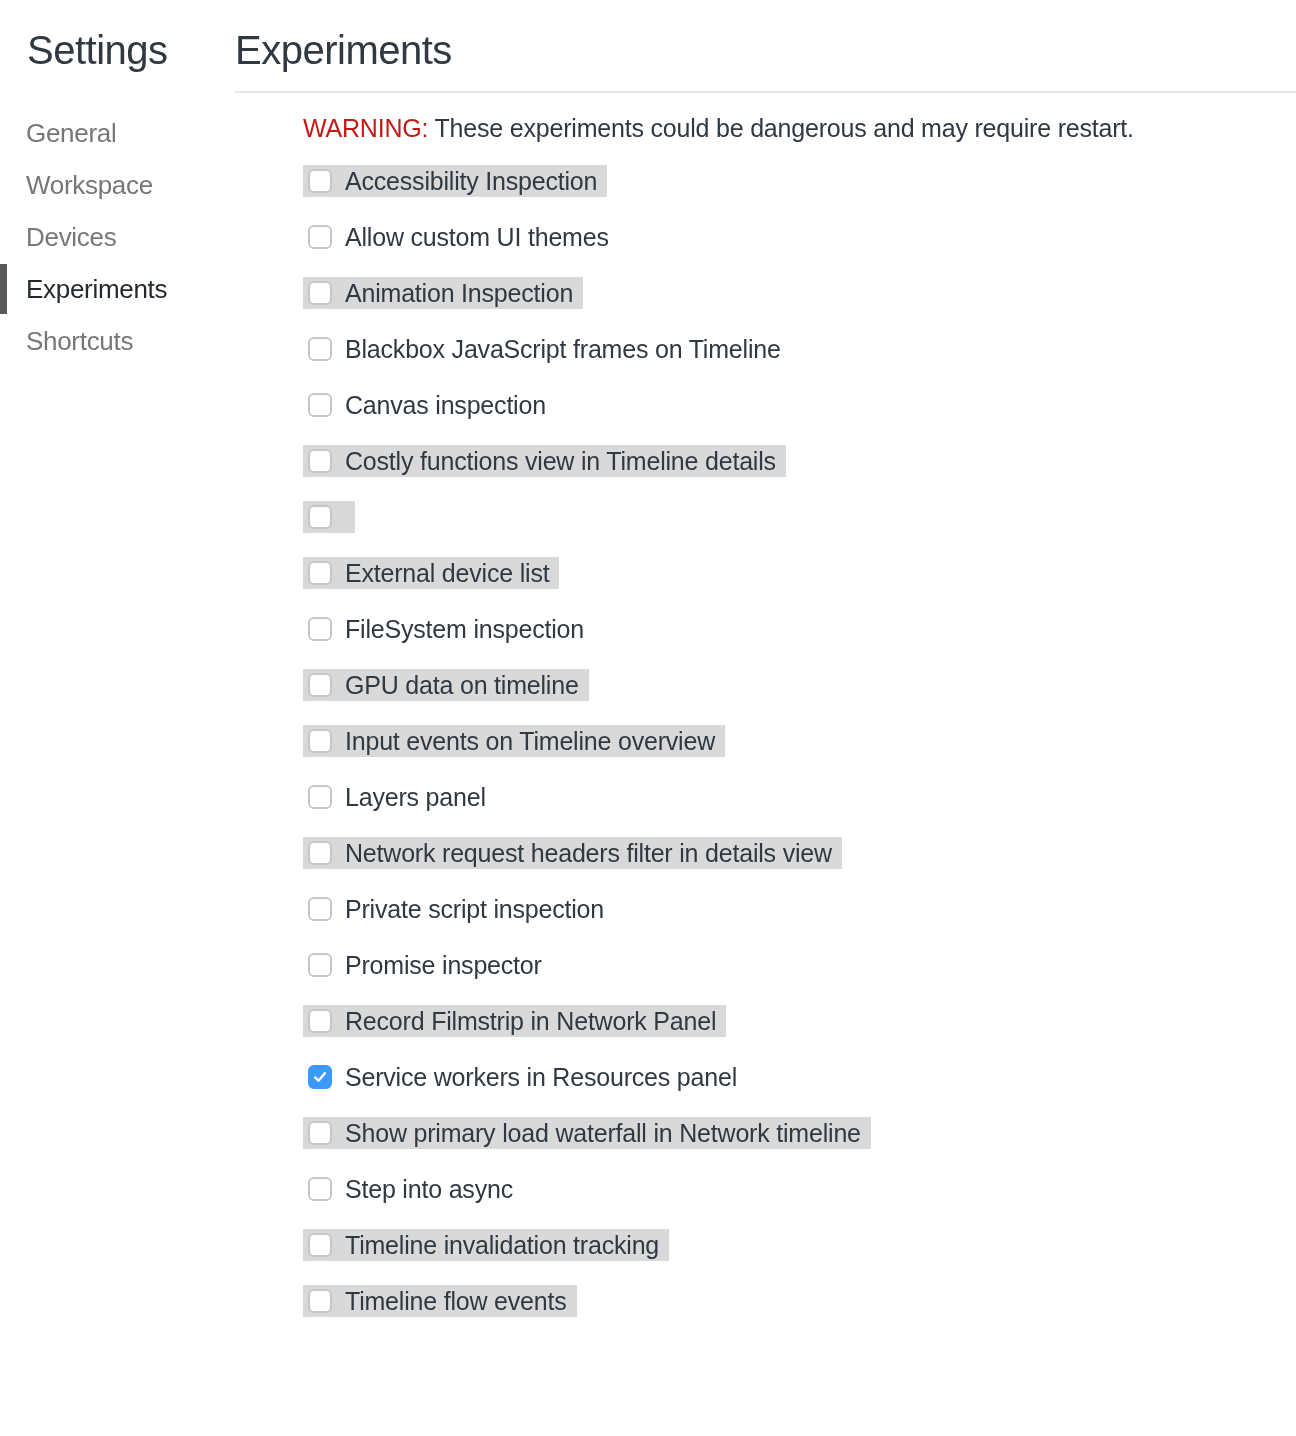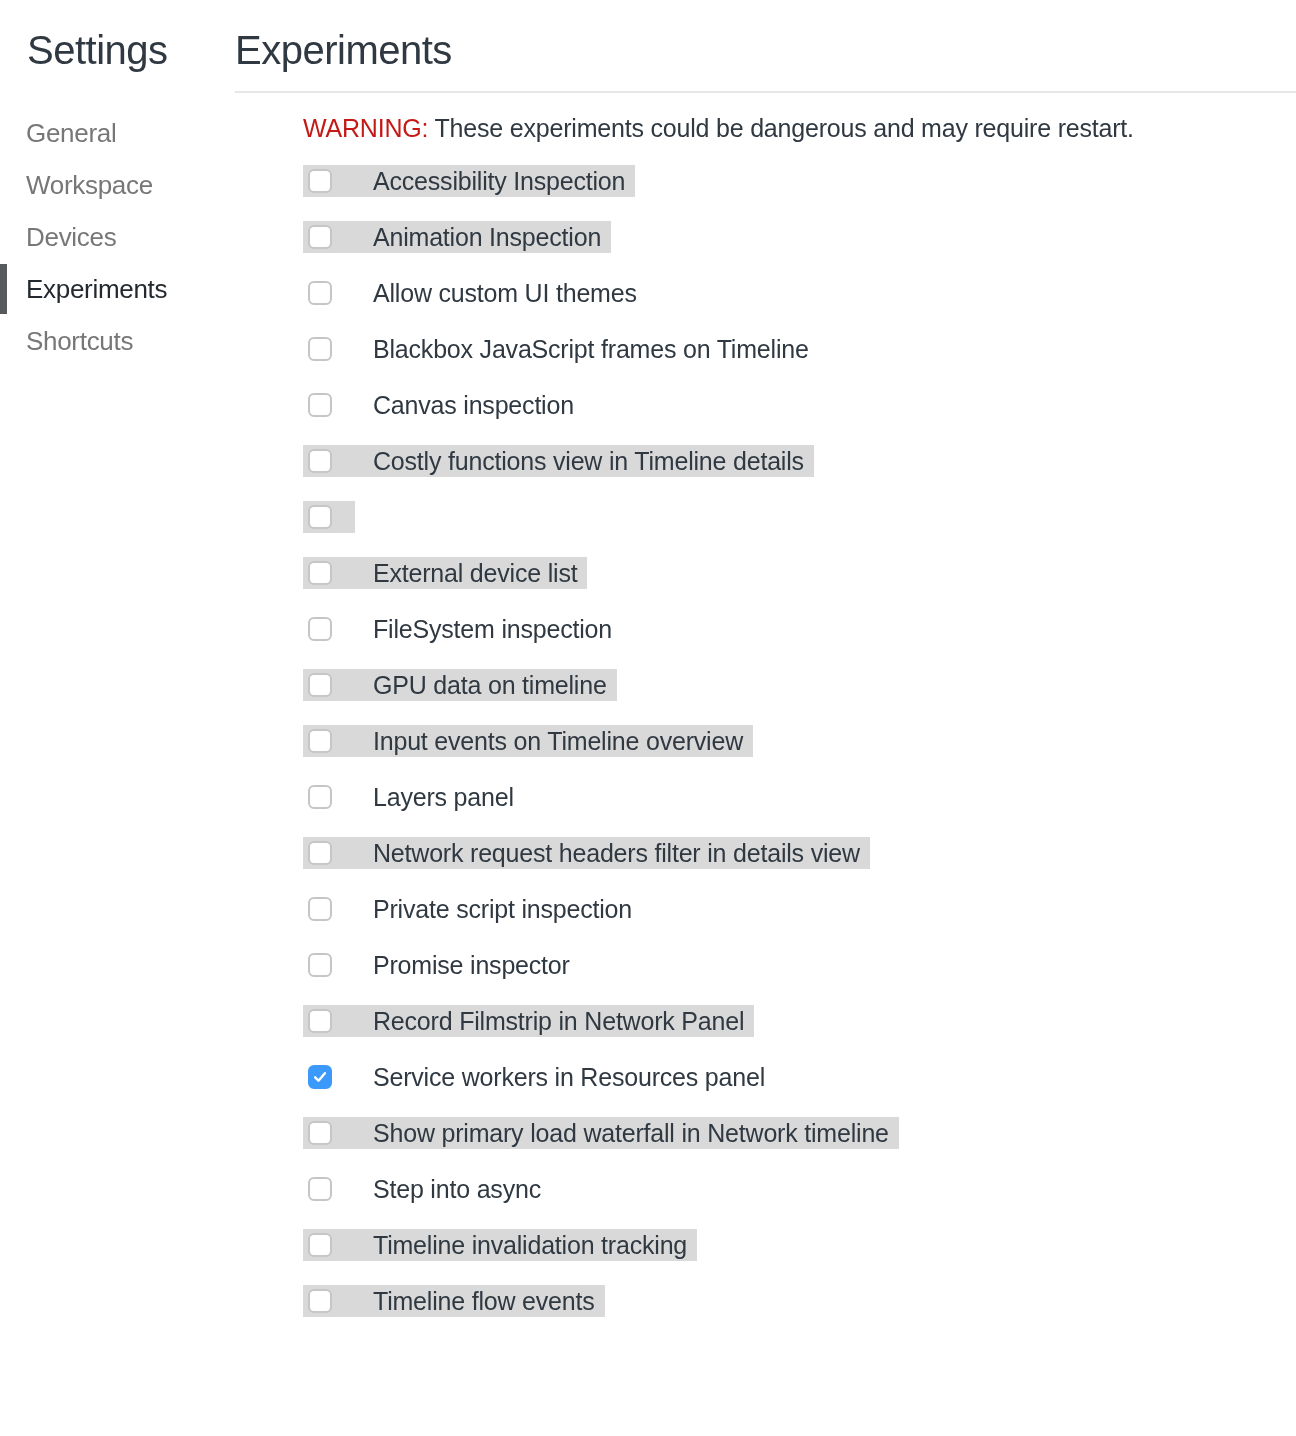--- a/index.html
+++ b/index.html
@@ -95,21 +95,20 @@
     height: 56px;
     display: flex;
     align-items: center;
   }
   .exp-box {
     display: inline-flex;
     align-items: center;
     height: 32px;
     padding: 0 10px 0 5px;
     cursor: pointer;
-    gap: 28px;
   }
   .exp-row.highlighted .exp-box {
     background: var(--row_highlight, #d9d9d9);
   }
   .checkbox {
     width: 24px; height: 24px;
     box-sizing: border-box;
     background: #ffffff;
     border: 2px solid #c6c6c6;
     border-radius: 6px;
@@ -165,34 +164,34 @@
 
   <div class="rows">
       <div class="exp-row highlighted">
     <div class="exp-box">
       <span class="checkbox" role="checkbox" aria-checked="false">
         
       </span>
       <span class="exp-label">Accessibility Inspection</span>
     </div>
   </div>
+      <div class="exp-row">
+    <div class="exp-box">
+      <span class="checkbox" role="checkbox" aria-checked="false">
+        
+      </span>
+      <span class="exp-label">Allow custom UI themes</span>
+    </div>
+  </div>
       <div class="exp-row highlighted">
     <div class="exp-box">
       <span class="checkbox" role="checkbox" aria-checked="false">
         
       </span>
       <span class="exp-label">Animation Inspection</span>
-    </div>
-  </div>
-      <div class="exp-row">
-    <div class="exp-box">
-      <span class="checkbox" role="checkbox" aria-checked="false">
-        
-      </span>
-      <span class="exp-label">Allow custom UI themes</span>
     </div>
   </div>
       <div class="exp-row">
     <div class="exp-box">
       <span class="checkbox" role="checkbox" aria-checked="false">
         
       </span>
       <span class="exp-label">Blackbox JavaScript frames on Timeline</span>
     </div>
   </div>

